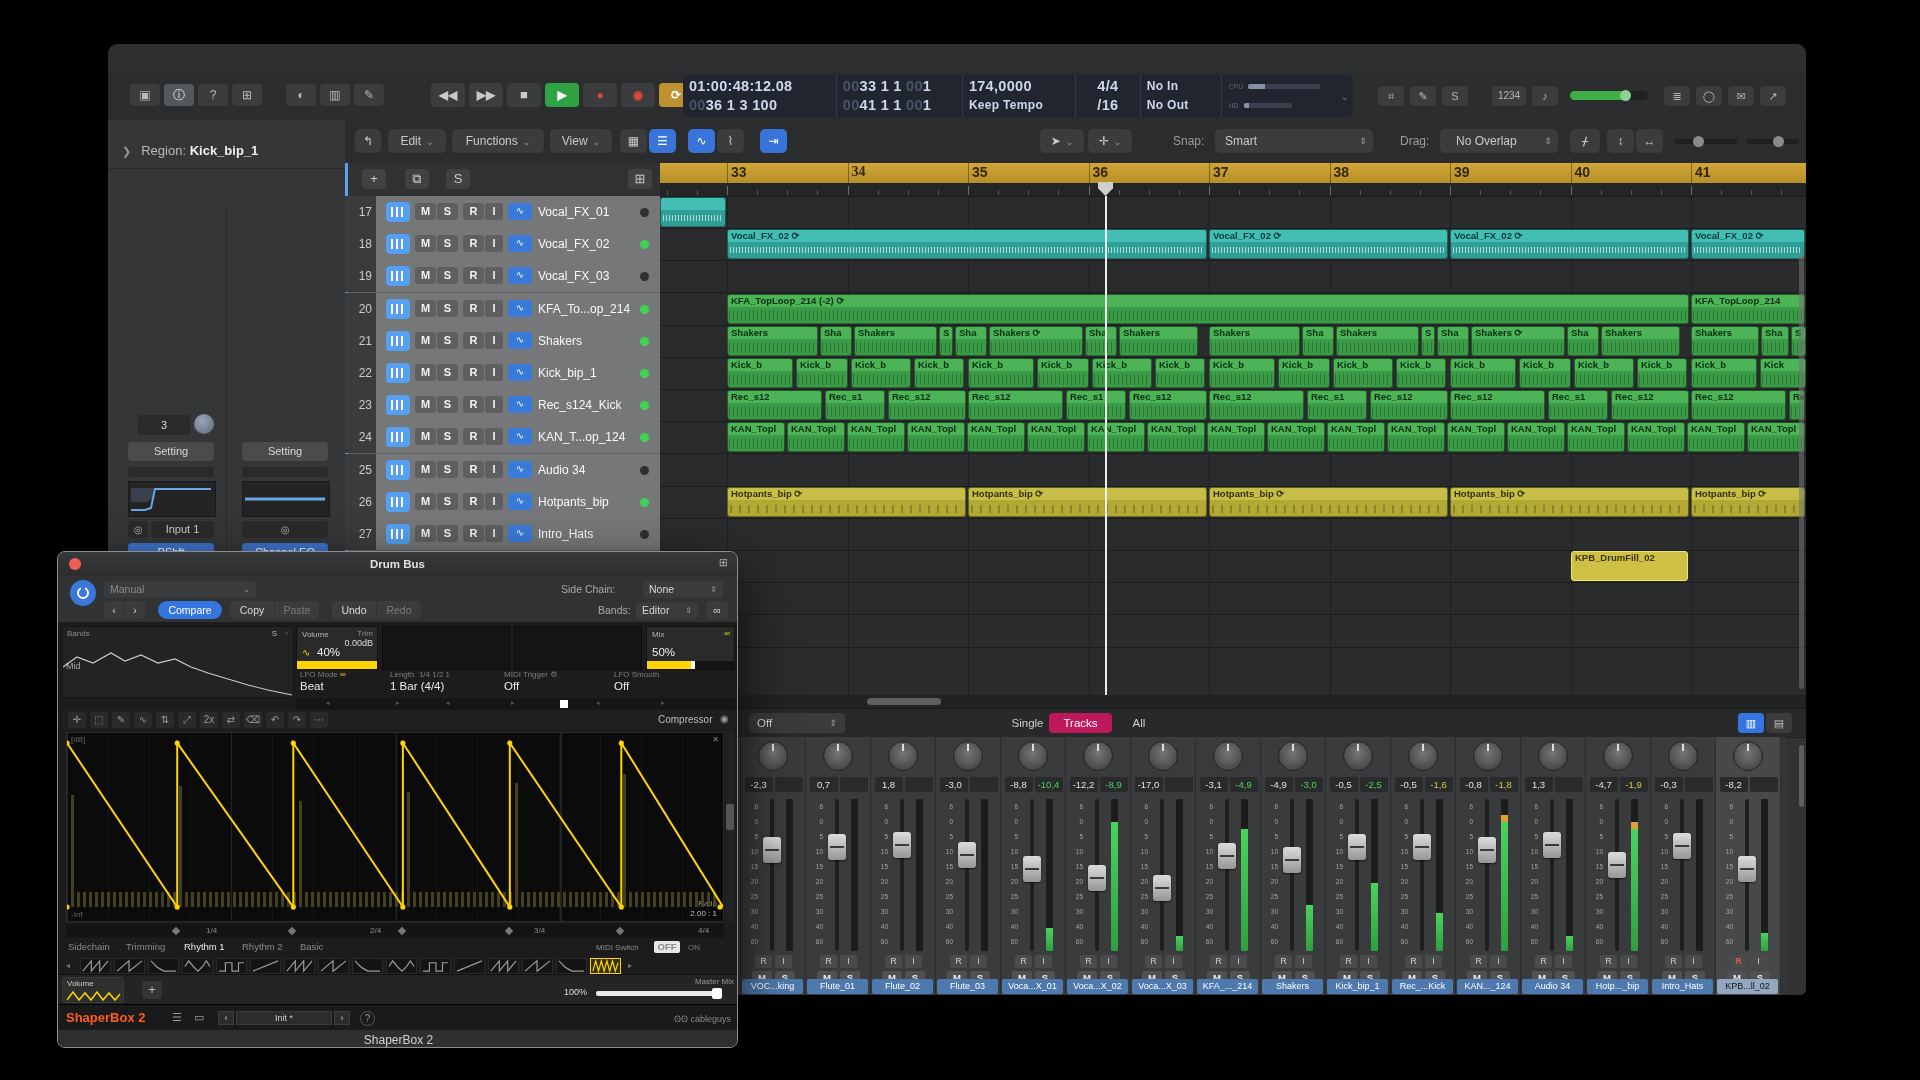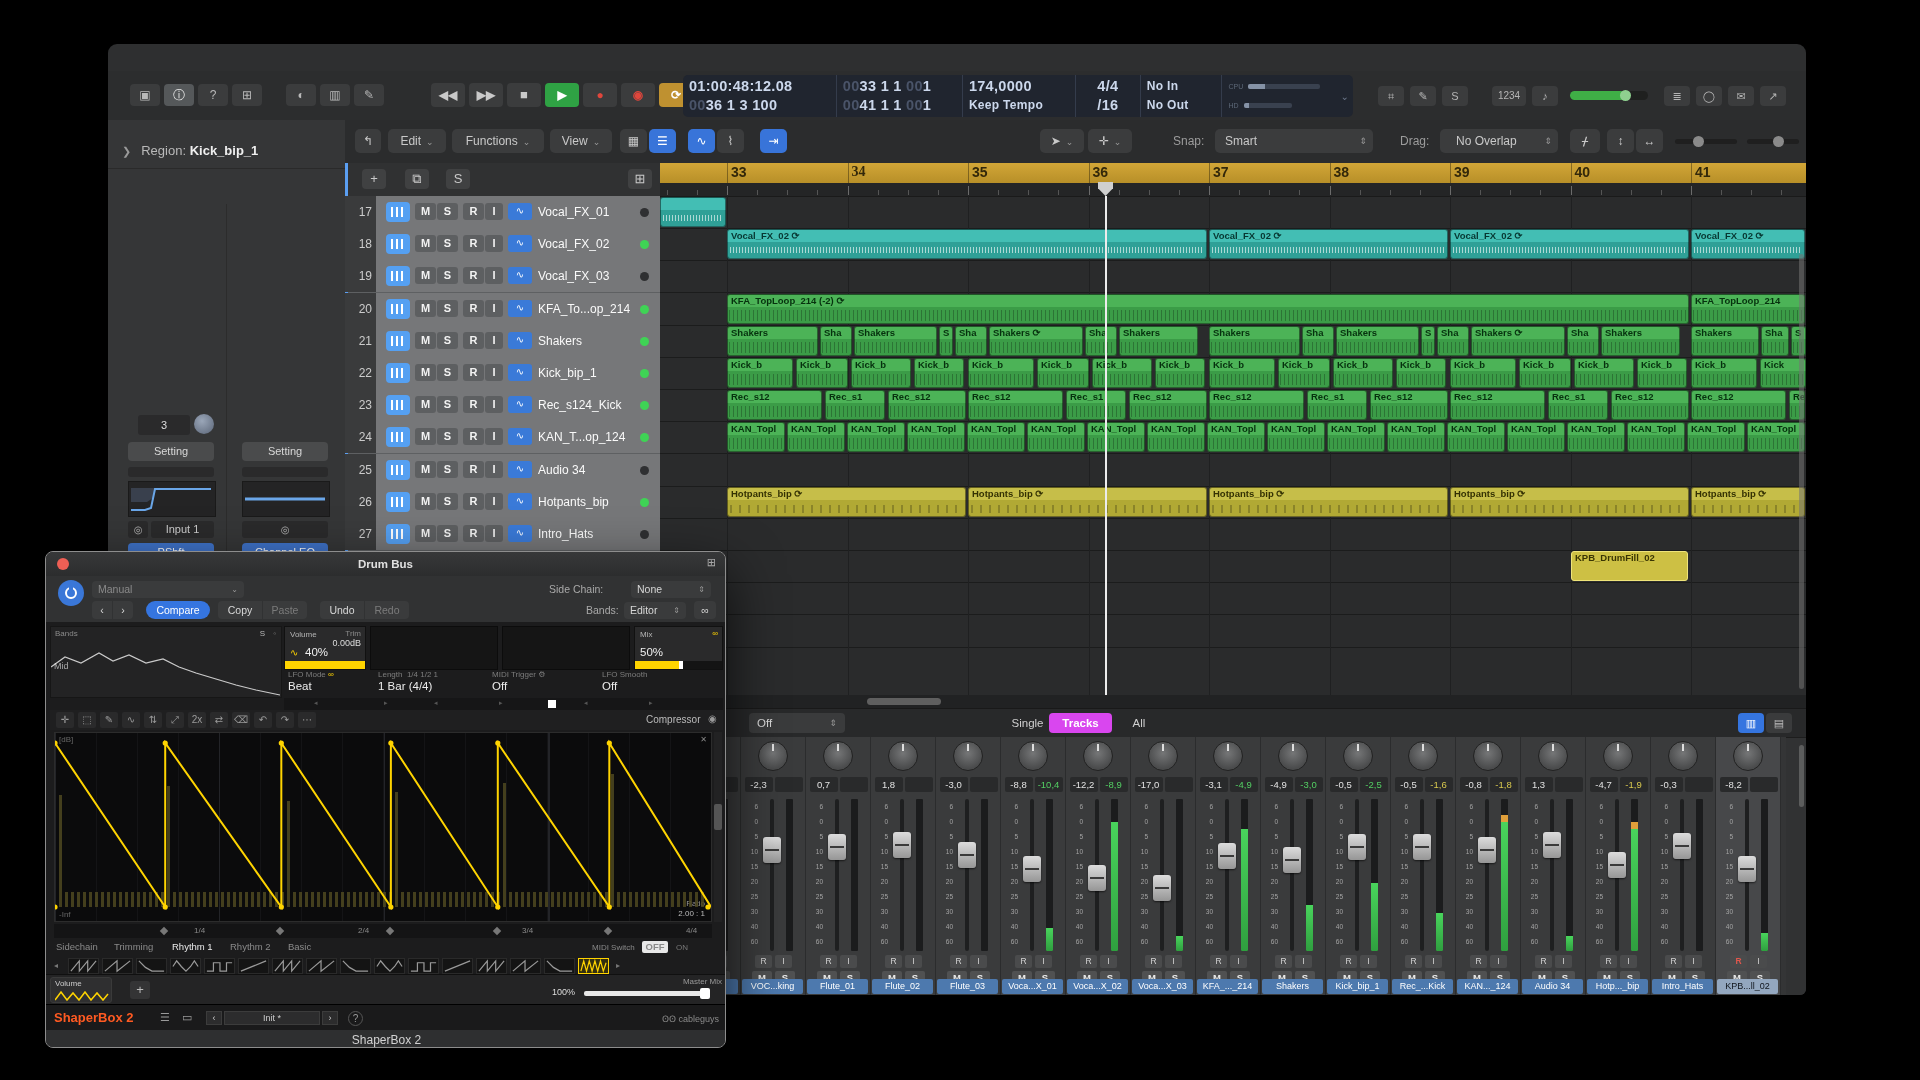--- a/index.html
+++ b/index.html
@@ -101,21 +101,21 @@
   #phmark{position:absolute;left:438px;top:19px;width:15px;height:14px;background:#cfcfcf;z-index:6;
     clip-path:polygon(0 0,100% 0,100% 45%,50% 100%,0 45%);}
   #hscroll{position:absolute;left:237px;top:651px;right:0;height:13px;background:#212223;}
   #hscroll i{position:absolute;left:522px;top:3px;width:74px;height:7px;background:#5f5f5f;border-radius:4px;}
   #vscroll{position:absolute;right:2px;top:210px;width:5px;height:435px;background:#737373;border-radius:3px;opacity:.55;}
   
   #mixer{position:absolute;left:492px;top:664px;width:1206px;height:287px;background:#313233;border-top:1px solid #191919;}
   #mxhead{position:absolute;left:0;top:0;width:100%;height:28px;background:#28292a;border-bottom:1px solid #1d1d1d;}
   .mxdd{position:absolute;top:4px;height:20px;background:#3a3b3c;border-radius:4px;color:#d8d8d8;font-size:11.5px;line-height:20px;padding:0 8px;box-sizing:border-box;}
   .mxv{position:absolute;top:4px;height:20px;border-radius:4px;color:#cfcfcf;font-size:11.5px;line-height:20px;text-align:center;}
-  .mxv.blue{background:#d946ef;color:#fff;font-weight:bold;}
+  .mxv.blue{background:#be185d;color:#fff;}
   #mxtypes{position:absolute;left:667px;top:4px;height:20px;display:flex;border-radius:4px;overflow:hidden;}
   #mxtypes span{background:#3673e2;color:#fff;font-size:11.5px;line-height:20px;text-align:center;border-right:1px solid #2a5bb8;}
   .mvico{position:absolute;top:4px;width:26px;height:20px;border-radius:4px;font-size:11px;text-align:center;line-height:20px;}
   #strips{position:absolute;left:76px;top:28px;width:1110px;height:259px;background:#343536;}
   .strip{position:absolute;top:0;width:65px;height:259px;background:#3a3b3c;border-right:1px solid #2b2c2d;box-sizing:border-box;}
   .strip.sel{background:#47484a;}
   .knob{position:absolute;left:17px;top:4px;width:28px;height:28px;border-radius:50%;
     background:radial-gradient(circle at 50% 40%,#757677,#4a4b4c 70%);border:1px solid #222;}
   .knob:after{content:"";position:absolute;left:13px;top:2px;width:2px;height:7px;background:#ddd;}
   .vals{position:absolute;left:2px;top:40px;width:61px;display:flex;gap:2px;justify-content:center;}
@@ -131,21 +131,21 @@
   .rirow{position:absolute;left:0;top:218px;width:65px;display:flex;gap:3px;justify-content:center;}
   .rirow span{width:17px;height:13px;background:#4a4b4c;border-radius:2px;color:#d5d5d5;font-size:8.5px;line-height:13px;text-align:center;}
   .rirow span.ron{color:#e0574d;font-weight:bold;}
   .msrow{position:absolute;left:0;top:234px;width:65px;display:flex;gap:3px;justify-content:center;}
   .msrow span{width:20px;height:14px;background:#505152;border-radius:2px;color:#ececec;font-size:9.5px;font-weight:bold;line-height:14px;text-align:center;}
   .nm{position:absolute;left:1px;right:2px;bottom:2px;height:15px;background:#4d79ae;border-radius:2px;color:#fff;
     font-size:9px;line-height:15px;text-align:center;white-space:nowrap;overflow:hidden;}
   .strip.sel .nm{background:#93a7bf;color:#10151c;}
   #mxscroll{position:absolute;right:2px;top:36px;width:5px;height:62px;background:#7a7a7a;border-radius:3px;opacity:.6;}
   
-  #pwin{position:absolute;left:45px;top:551px;width:681px;height:497px;background:#262627;border:1px solid #8d8d8d;
+  #pwin{position:absolute;left:57px;top:551px;width:681px;height:497px;background:#262627;border:1px solid #8d8d8d;
     border-radius:8px;box-shadow:0 22px 55px rgba(0,0,0,.75);box-sizing:border-box;overflow:hidden;z-index:50;}
   #ptitle{position:absolute;left:0;top:0;width:100%;height:24px;background:linear-gradient(#373839,#2c2d2e);border-bottom:1px solid #1d1d1d;}
   #ptitle .pdot{position:absolute;left:11px;top:6px;width:12px;height:12px;border-radius:50%;background:#ee5f55;}
   #ptitle .pt{position:absolute;left:0;right:0;text-align:center;line-height:24px;font-size:11.5px;font-weight:bold;color:#e0e0e0;}
   #ptitle .pex{position:absolute;right:9px;top:4px;color:#a8a8a8;font-size:11px;}
   #phead{position:absolute;left:0;top:24px;width:100%;height:46px;background:#313233;border-bottom:1px solid #1f1f1f;}
   .pwr{position:absolute;left:12px;top:4px;width:26px;height:26px;border-radius:50%;background:#3a77d8;}
   .pwr:before{content:"";position:absolute;left:7px;top:7px;width:12px;height:12px;border:2px solid #fff;border-radius:50%;box-sizing:border-box;}
   .pwr:after{content:"";position:absolute;left:12px;top:3px;width:2px;height:8px;background:#3a77d8;box-shadow:0 0 0 1px #3a77d8;}
   .pwr i{position:absolute;left:12.5px;top:4px;width:1.6px;height:8px;background:#fff;}
@@ -1623,21 +1623,21 @@
         <b style="left: 551.32px;"></b>
       </div>
     <div id="ptabs">
       <span class="offpill" style="left:588px">OFF</span>
       <span style="left:622px;color:#777;font-size:8px;top:3px">ON</span>
     <span style="left: 2px;">Sidechain</span>
         <span style="left: 60px;">Trimming</span>
         <span class="act" style="left: 118px;">Rhythm 1</span>
         <span style="left: 176px;">Rhythm 2</span>
         <span style="left: 234px;">Basic</span>
-        <span style="left: 530px; font-size: 8px; top: 3px; margin-left: 8px;">MIDI Switch</span>
+        <span style="left: 530px; font-size: 8px; top: 3px;">MIDI Switch</span>
       </div>
     <div id="pwaves">
         <span style="position: absolute; left: 0px; top: 3px; color: rgb(119, 119, 119); font-size: 8px;">◂</span>
         <div class="wcell" style="left: 14px;">
           <svg width="29" height="14" viewBox="0 0 27 15">
             <polyline points="0,13 9,2 9,13 18,2 18,13 27,2" stroke="#9a9a9a" stroke-width="1.3" fill="none"></polyline>
           </svg>
         </div>
         <div class="wcell" style="left: 48px;">
           <svg width="29" height="14" viewBox="0 0 27 15">

